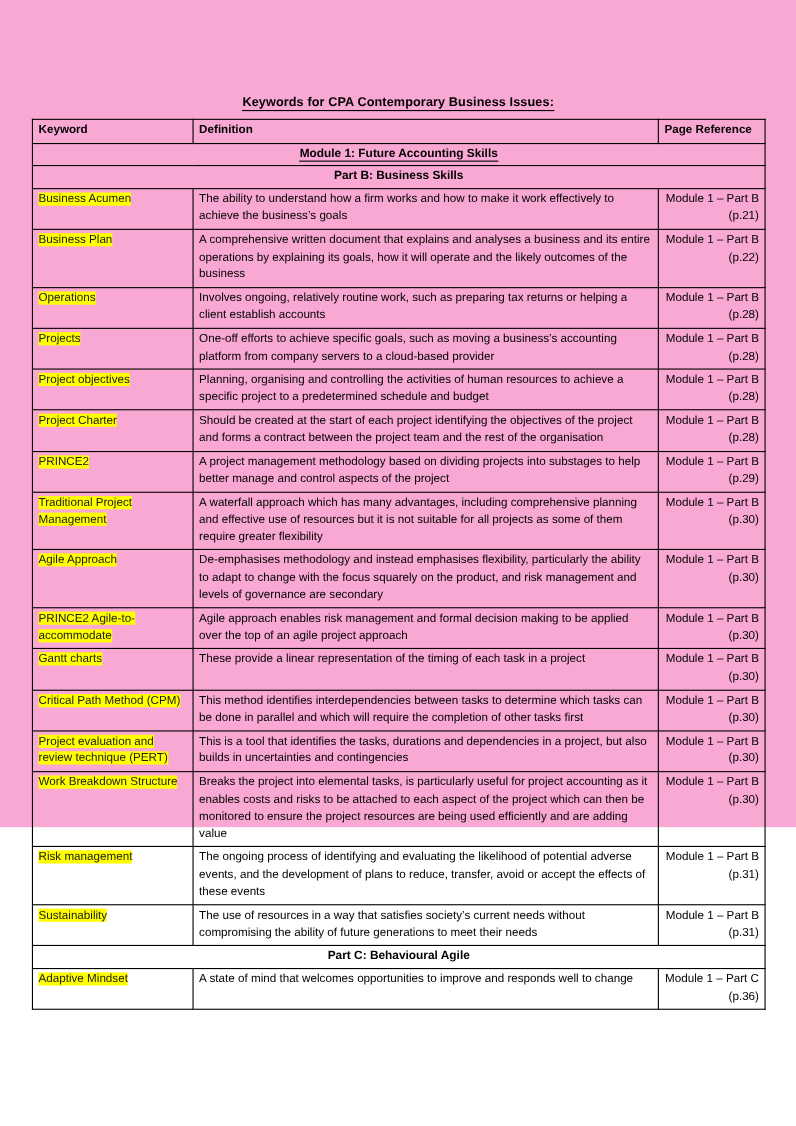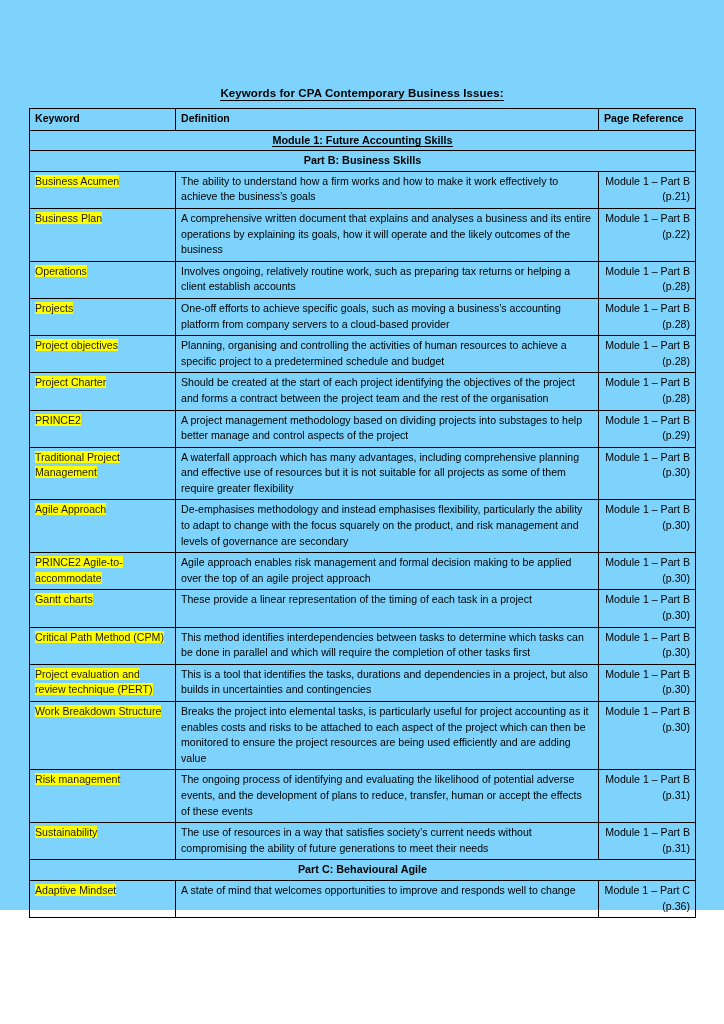--- a/index.html
+++ b/index.html
@@ -10,22 +10,22 @@
   body {
     width: 724px;
     height: 1024px;
     font-family: "Liberation Sans", sans-serif;
     color: #000000;
     overflow: hidden;
   }
   .page {
     position: relative;
     width: 724px;
-    height: 910px;
-    background: #7dd3fc;
+    height: 752px;
+    background: #f9a8d4;
     box-sizing: border-box;
     padding: 0 29px;
   }
   .doc-title {
     text-align: center;
     font-size: 11.5px;
     font-weight: bold;
     letter-spacing: 0.1px;
     margin: 0;
     padding-top: 86px;
@@ -173,21 +173,21 @@
           <td class="defcell">This is a tool that identifies the tasks, durations and dependencies in a project, but also builds in uncertainties and contingencies</td>
           <td class="pagecell">Module 1 – Part B (p.30)</td>
         </tr>
         <tr>
           <td class="kwcell"><span class="hl">Work Breakdown Structure</span></td>
           <td class="defcell">Breaks the project into elemental tasks, is particularly useful for project accounting as it enables costs and risks to be attached to each aspect of the project which can then be monitored to ensure the project resources are being used efficiently and are adding value</td>
           <td class="pagecell">Module 1 – Part B (p.30)</td>
         </tr>
         <tr>
           <td class="kwcell"><span class="hl">Risk management</span></td>
-          <td class="defcell">The ongoing process of identifying and evaluating the likelihood of potential adverse events, and the development of plans to reduce, transfer, human or accept the effects of these events</td>
+          <td class="defcell">The ongoing process of identifying and evaluating the likelihood of potential adverse events, and the development of plans to reduce, transfer, avoid or accept the effects of these events</td>
           <td class="pagecell">Module 1 – Part B (p.31)</td>
         </tr>
         <tr>
           <td class="kwcell"><span class="hl">Sustainability</span></td>
           <td class="defcell">The use of resources in a way that satisfies society’s current needs without compromising the ability of future generations to meet their needs</td>
           <td class="pagecell">Module 1 – Part B (p.31)</td>
         </tr>
         <tr class="section">
           <td colspan="3"><span>Part C: Behavioural Agile</span></td>
         </tr>

